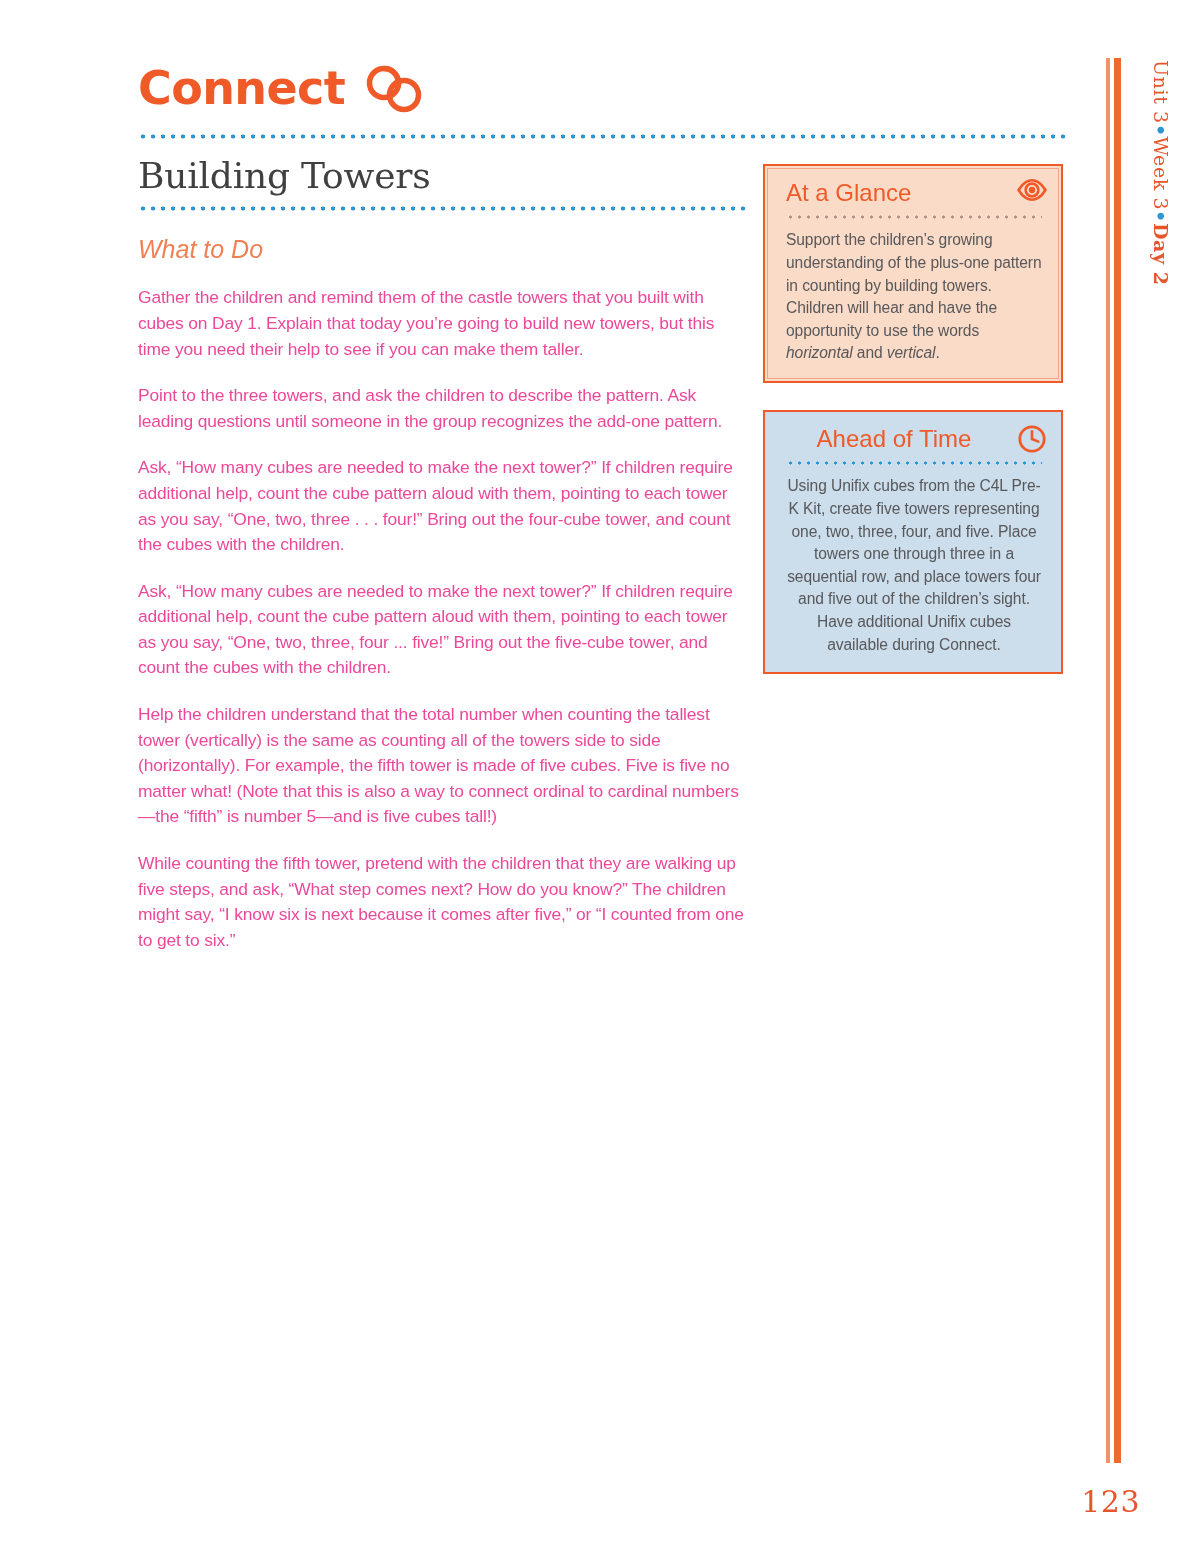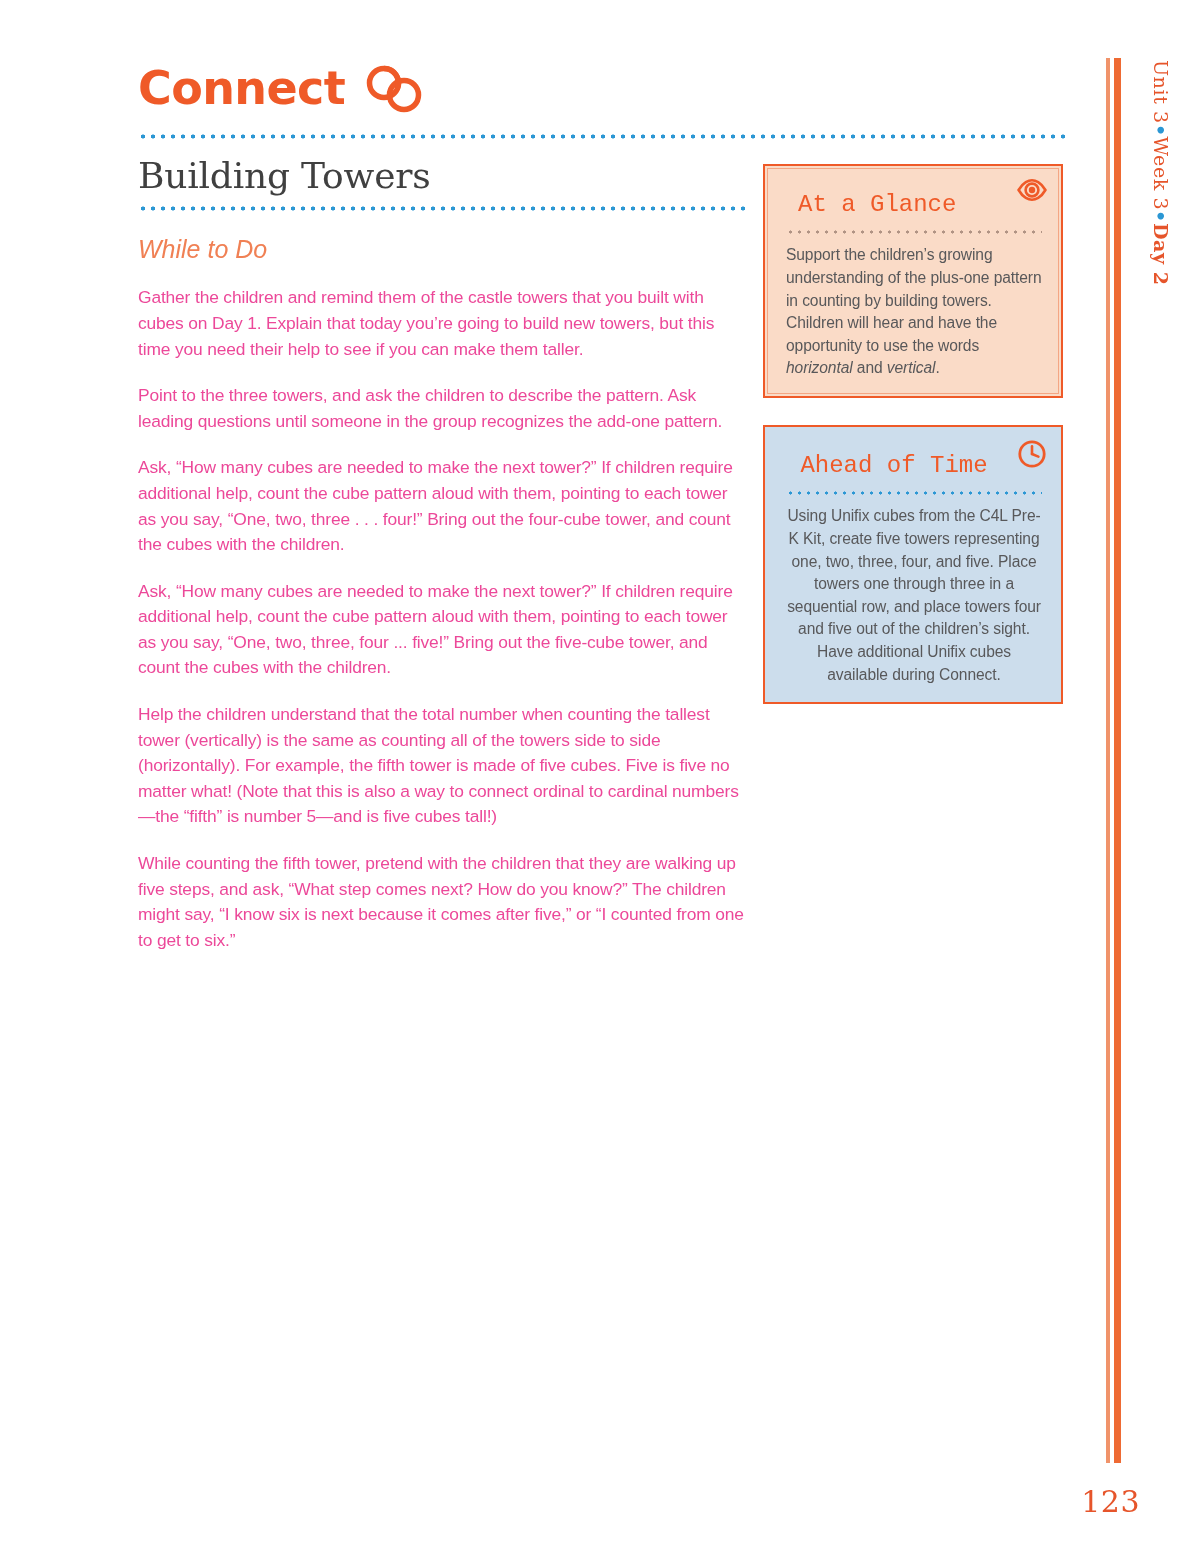--- a/index.html
+++ b/index.html
@@ -116,24 +116,24 @@
     background: #fadbc7;
     border: 2px solid #ef5a28;
     box-shadow: inset 0 0 0 2px #fadbc7, inset 0 0 0 3px #f4a684;
   }
   .box-ahead {
     background: #ccddec;
     border: 2px solid #ef5a28;
     text-align: center;
   }
   .side-head {
-    font-family: Liberation Mono, monospace;
+    font-family: Liberation Sans, sans-serif;
     font-size: 24px;
     color: #ef5a28;
-    margin: 12px;
+    margin: 0;
     font-weight: normal;
     line-height: 1.1;
     padding-right: 40px;
   }
   .side-dotted {
     height: 4px;
     margin: 9px 0 10px 0;
   }
   .dots-warm {
     background-image: radial-gradient(circle, #b09384 1.4px, rgba(0,0,0,0) 1.7px);
@@ -230,21 +230,21 @@
         </svg>
       </span>
     </div>
 
     <div class="dotted-rule rule-full"></div>
 
     <h2 class="lesson-title">Building Towers</h2>
 
     <div class="dotted-rule rule-short"></div>
 
-    <h3 class="what-to-do">While to Do</h3>
+    <h3 class="what-to-do">What to Do</h3>
 
     <div class="body-col">
       <p>Gather the children and remind them of the castle towers that you built with cubes on Day 1. Explain that today you’re going to build new towers, but this time you need their help to see if you can make them taller.</p>
       <p>Point to the three towers, and ask the children to describe the pattern. Ask leading questions until someone in the group recognizes the add-one pattern.</p>
       <p>Ask, “How many cubes are needed to make the next tower?” If children require additional help, count the cube pattern aloud with them, pointing to each tower as you say, “One, two, three . . . four!” Bring out the four-cube tower, and count the cubes with the children.</p>
       <p>Ask, “How many cubes are needed to make the next tower?” If children require additional help, count the cube pattern aloud with them, pointing to each tower as you say, “One, two, three, four ... five!” Bring out the five-cube tower, and count the cubes with the children.</p>
       <p>Help the children understand that the total number when counting the tallest tower (vertically) is the same as counting all of the towers side to side (horizontally). For example, the fifth tower is made of five cubes. Five is five no matter what! (Note that this is also a way to connect ordinal to cardinal numbers—the “fifth” is number 5—and is five cubes tall!)</p>
       <p>While counting the fifth tower, pretend with the children that they are walking up five steps, and ask, “What step comes next? How do you know?” The children might say, “I know six is next because it comes after five,” or “I counted from one to get to six.”</p>
     </div>
   </div>

